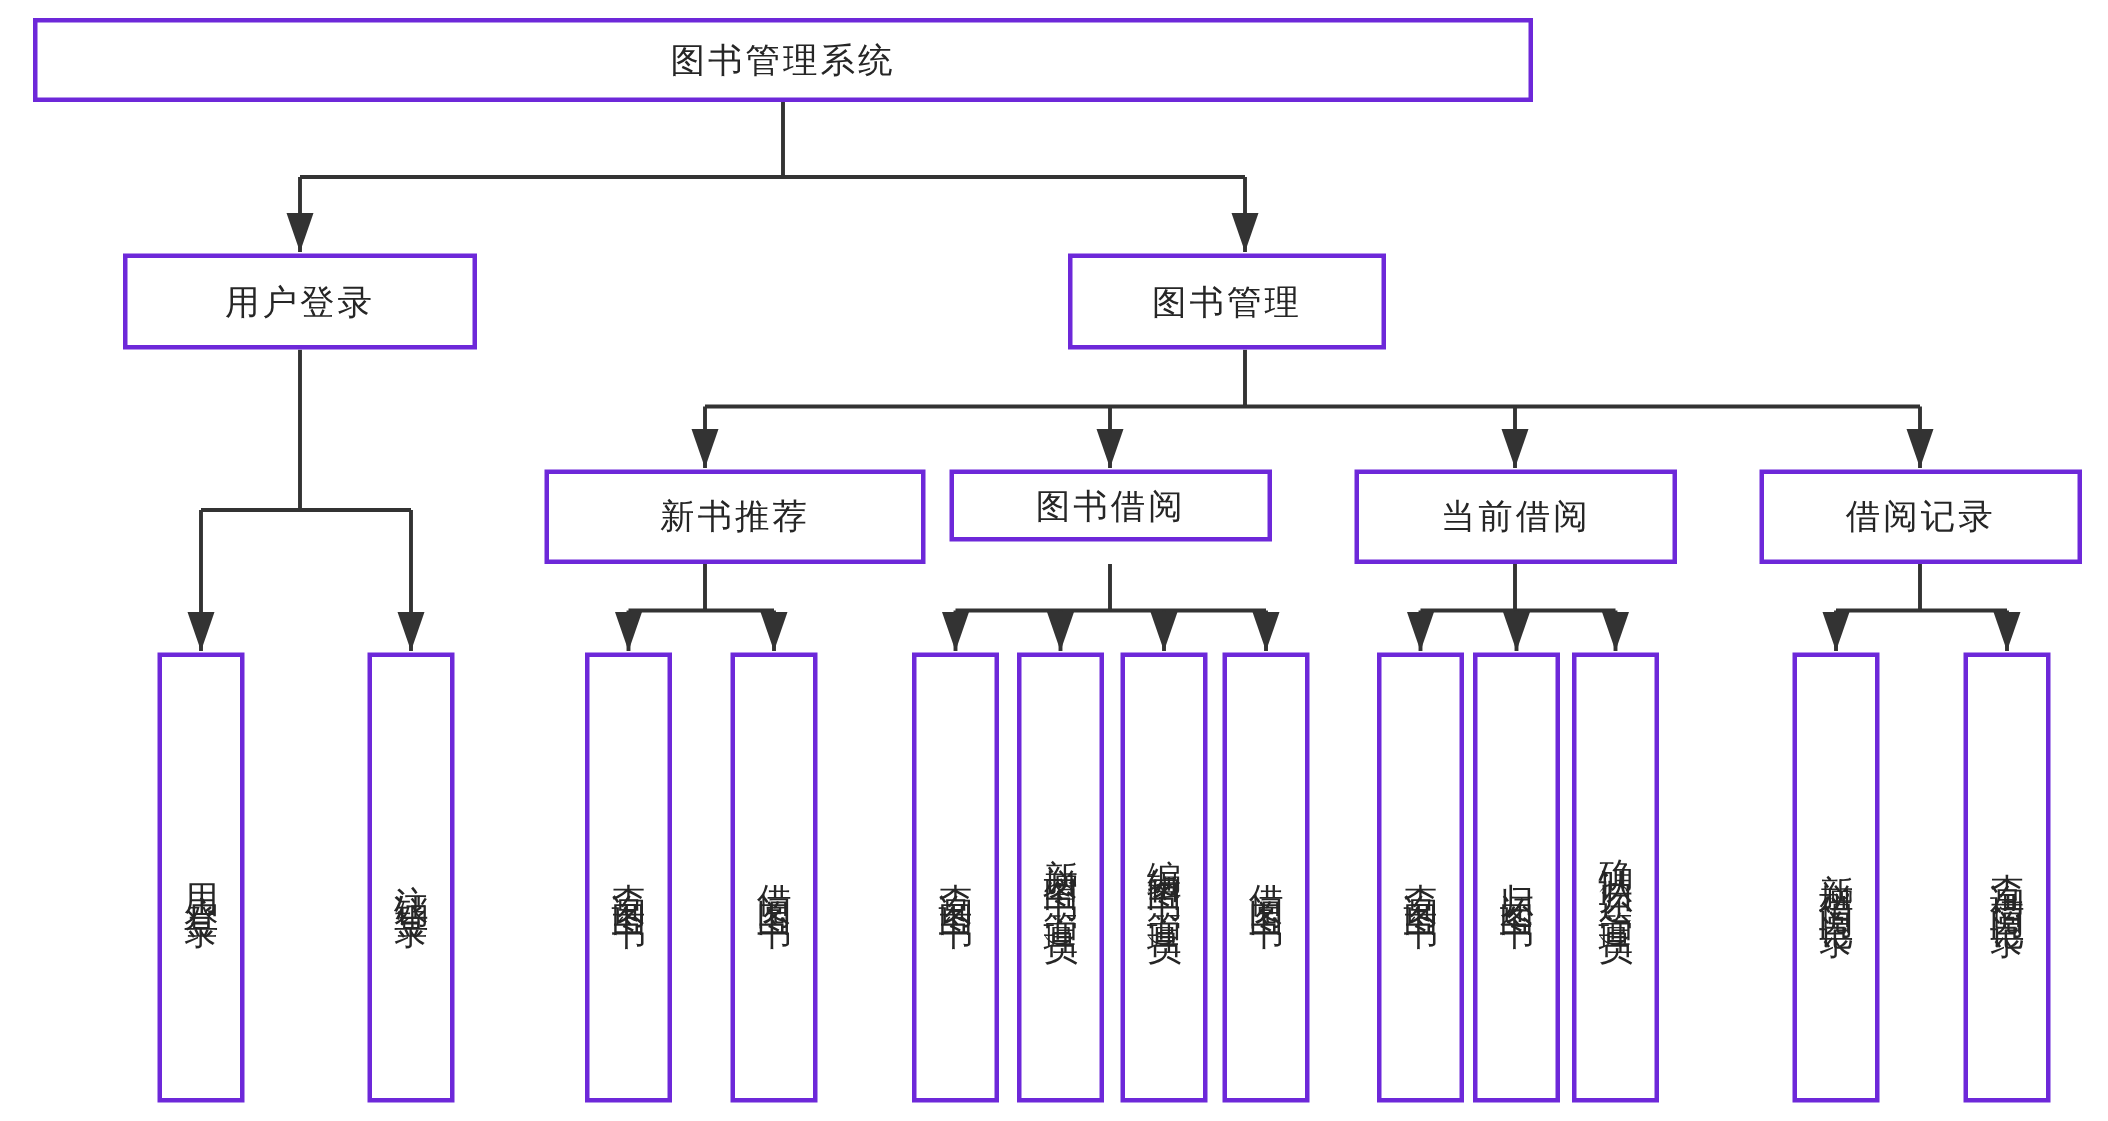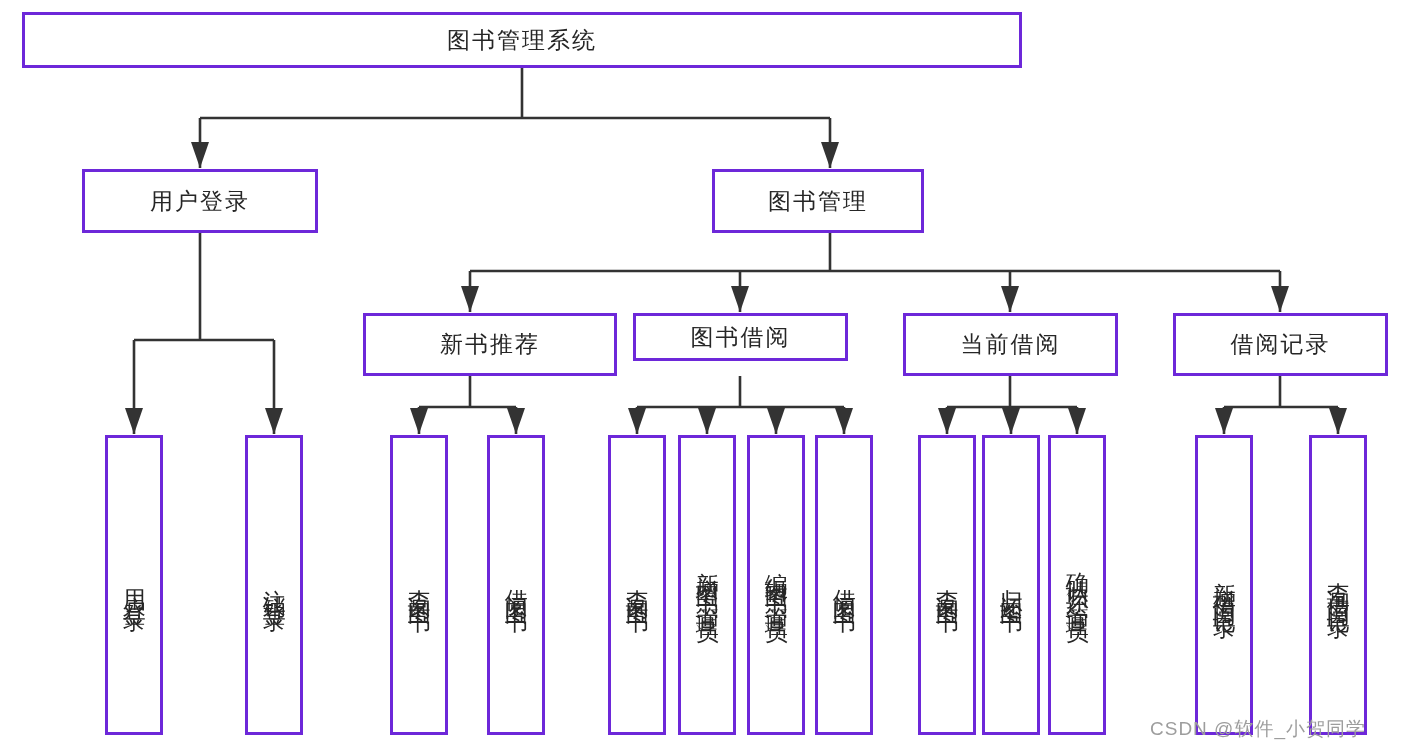--- a/index.html
+++ b/index.html
@@ -168,15 +168,14 @@
     <span class="lbl">确认归还（管理员）</span>
   </div>
 
   <div class="node vert" style="left:1195px; top:435px; width:58px; height:300px;">
     <span class="lbl">新增借阅记录</span>
   </div>
   <div class="node vert" style="left:1309px; top:435px; width:58px; height:300px;">
     <span class="lbl">查询借阅记录</span>
   </div>
 
-  <div class="watermark">CSDN @软件_小贺同学</div>
 
 </div>
 
 </body></html>

